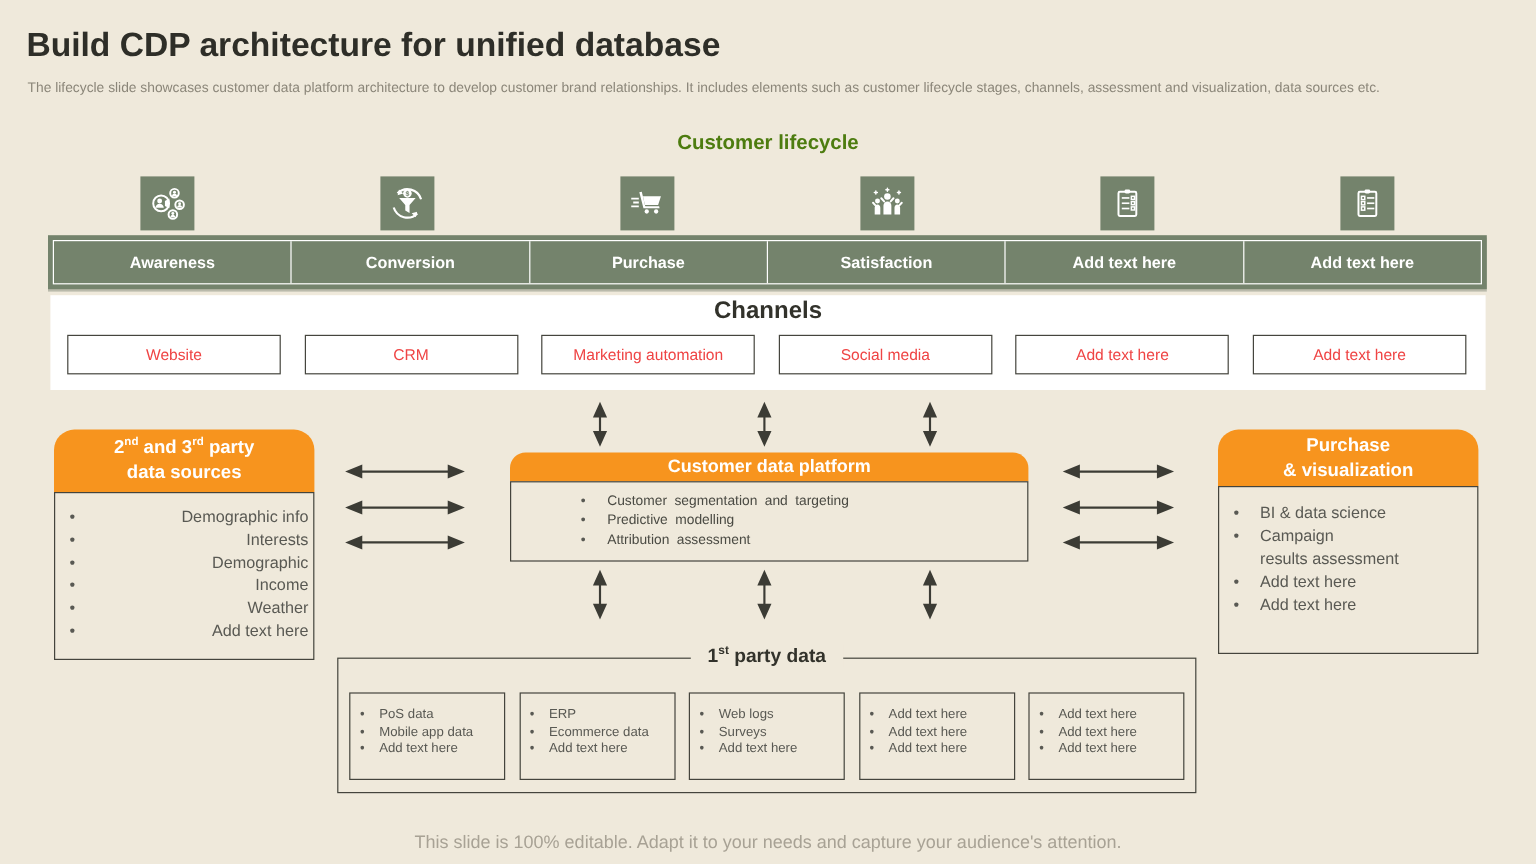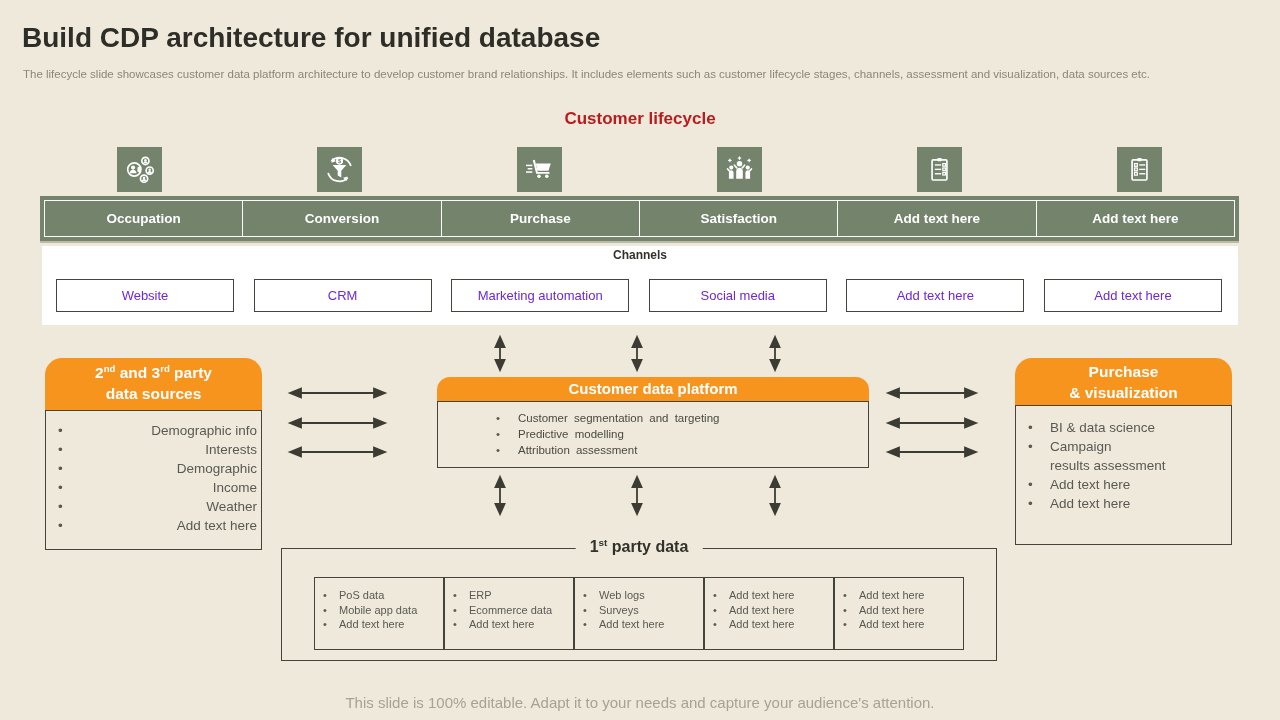--- a/index.html
+++ b/index.html
@@ -4,58 +4,58 @@
 <style>
   html,body{margin:0;padding:0;}
   .slide{
     position:relative;width:1280px;height:720px;background:#EFE9DB;
     font-family:"Liberation Sans",sans-serif;overflow:hidden;
   }
   
   .title{position:absolute;left:22px;top:22px;font-size:28px;font-weight:bold;color:#2E2E28;}
   .subtitle{position:absolute;left:23px;top:68px;width:1240px;font-size:11.5px;color:#8B8679;}
   
-  .lc-title{position:absolute;left:0;top:109px;width:1280px;text-align:center;font-size:17px;font-weight:bold;color:#b91c1c;}
+  .lc-title{position:absolute;left:0;top:109px;width:1280px;text-align:center;font-size:17px;font-weight:bold;color:#4d7c0f;}
   .lc-icon{position:absolute;top:147px;width:45px;height:45px;background:#74836C;display:flex;align-items:center;justify-content:center;}
   .lc-icon svg{width:33px;height:33px;}
   .lc-bar{position:absolute;left:40px;top:196px;width:1199px;height:45px;background:#74836C;box-sizing:border-box;padding:4px;box-shadow:0 2px 0 rgba(90,100,84,.35);}
   .lc-bar-inner{height:100%;border:1.5px solid #fff;box-sizing:border-box;display:flex;}
   .lc-cell{flex:1;display:flex;align-items:center;justify-content:center;color:#fff;font-weight:bold;font-size:13.5px;border-left:1.5px solid #fff;cursor:default;}
   .lc-cell:first-child{border-left:none;}
   
   .ch-strip{position:absolute;left:42px;top:246px;width:1196px;height:79px;background:#fff;box-sizing:border-box;}
-  .ch-title{position:absolute;left:0;top:2px;width:100%;text-align:center;font-size:12px;font-weight:bold;color:#32322B;}
+  .ch-title{position:absolute;left:0;top:2px;width:100%;text-align:center;font-size:20px;font-weight:bold;color:#32322B;}
   .ch-row{position:absolute;left:14px;right:16px;top:33px;display:flex;justify-content:space-between;}
-  .ch-box{width:178px;height:33px;box-sizing:border-box;border:1.5px solid #45453E;background:#fff;display:flex;align-items:center;justify-content:center;font-size:13px;color:#6d28d9;}
+  .ch-box{width:178px;height:33px;box-sizing:border-box;border:1.5px solid #45453E;background:#fff;display:flex;align-items:center;justify-content:center;font-size:13px;color:#ef4444;}
   
   .obox{position:absolute;box-sizing:border-box;}
   .obox .ohead{background:#F7941E;color:#fff;font-weight:bold;text-align:center;border-radius:17px 17px 0 0;}
   .obox .obody{border:1.5px solid #44443C;box-sizing:border-box;}
   .blist{list-style:none;margin:0;padding:0;}
   .blist li{position:relative;color:#595953;}
   .blist li:before{content:"\2022";position:absolute;left:0;color:#595953;}
   
   .box-left{left:45px;top:358px;width:217px;}
   .box-left .ohead{height:52px;font-size:15.5px;line-height:1.35;padding-top:5px;box-sizing:border-box;}
   .box-left .obody{height:140px;padding:10px 4px 0 12px;}
   .box-left .blist li{font-size:13.5px;line-height:19px;padding-left:22px;text-align:right;}
   
-  .box-cdp{left:437px;top:377px;width:432px;}
+  .box-cdp{left:425px;top:377px;width:432px;}
   .box-cdp .ohead{height:24px;font-size:15px;line-height:23px;border-radius:13px 13px 0 0;}
   .box-cdp .obody{height:67px;padding:8px 4px 0 58px;}
   .box-cdp .blist li{font-size:11.5px;line-height:16px;padding-left:22px;word-spacing:3px;color:#4A4A43;}
   
   .box-right{left:1015px;top:358px;width:217px;}
   .box-right .ohead{height:47px;font-size:15.5px;line-height:1.35;padding-top:4px;box-sizing:border-box;}
   .box-right .obody{height:140px;padding:12px 4px 0 12px;}
   .box-right .blist li{font-size:13.5px;line-height:19px;padding-left:22px;white-space:pre-line;}
   
   .fp{position:absolute;left:281px;top:548px;width:716px;height:113px;border:1.5px solid #44443C;box-sizing:border-box;}
   .fp-title{position:absolute;top:-12px;left:50%;transform:translateX(-50%);background:#EFE9DB;padding:0 14px;font-size:16px;font-weight:bold;color:#32322B;white-space:nowrap;}
-  .fp-row{position:absolute;left:9px;right:9px;top:28px;display:flex;justify-content:center;}
+  .fp-row{position:absolute;left:9px;right:9px;top:28px;display:flex;justify-content:space-between;}
   .fp-box{width:130px;height:73px;box-sizing:border-box;border:1.3px solid #44443C;padding:10px 2px 0 8px;}
   .fp-box .blist li{font-size:11px;line-height:14.5px;padding-left:16px;}
   sup{font-size:62%;}
   
   .footer{position:absolute;left:0;top:694px;width:1280px;text-align:center;font-size:15px;color:#A8A295;}
   .overlay{position:absolute;left:0;top:0;pointer-events:none;}
 </style>
 </head>
 <body>
 
@@ -166,21 +166,21 @@
       <g stroke="#fff" fill="none" stroke-width="0.9">
         <rect x="8.4" y="7.7" width="2" height="2"></rect>
         <rect x="8.4" y="10.9" width="2" height="2"></rect>
         <rect x="8.4" y="14.1" width="2" height="2"></rect>
       </g>
     </svg>
   </div>
 
   <div class="lc-bar">
     <div class="lc-bar-inner">
-      <div class="lc-cell">Occupation</div>
+      <div class="lc-cell">Awareness</div>
       <div class="lc-cell">Conversion</div>
       <div class="lc-cell">Purchase</div>
       <div class="lc-cell">Satisfaction</div>
       <div class="lc-cell">Add text here</div>
       <div class="lc-cell">Add text here</div>
     </div>
   </div>
 
   <div class="ch-strip">
     <div class="ch-title">Channels</div>

